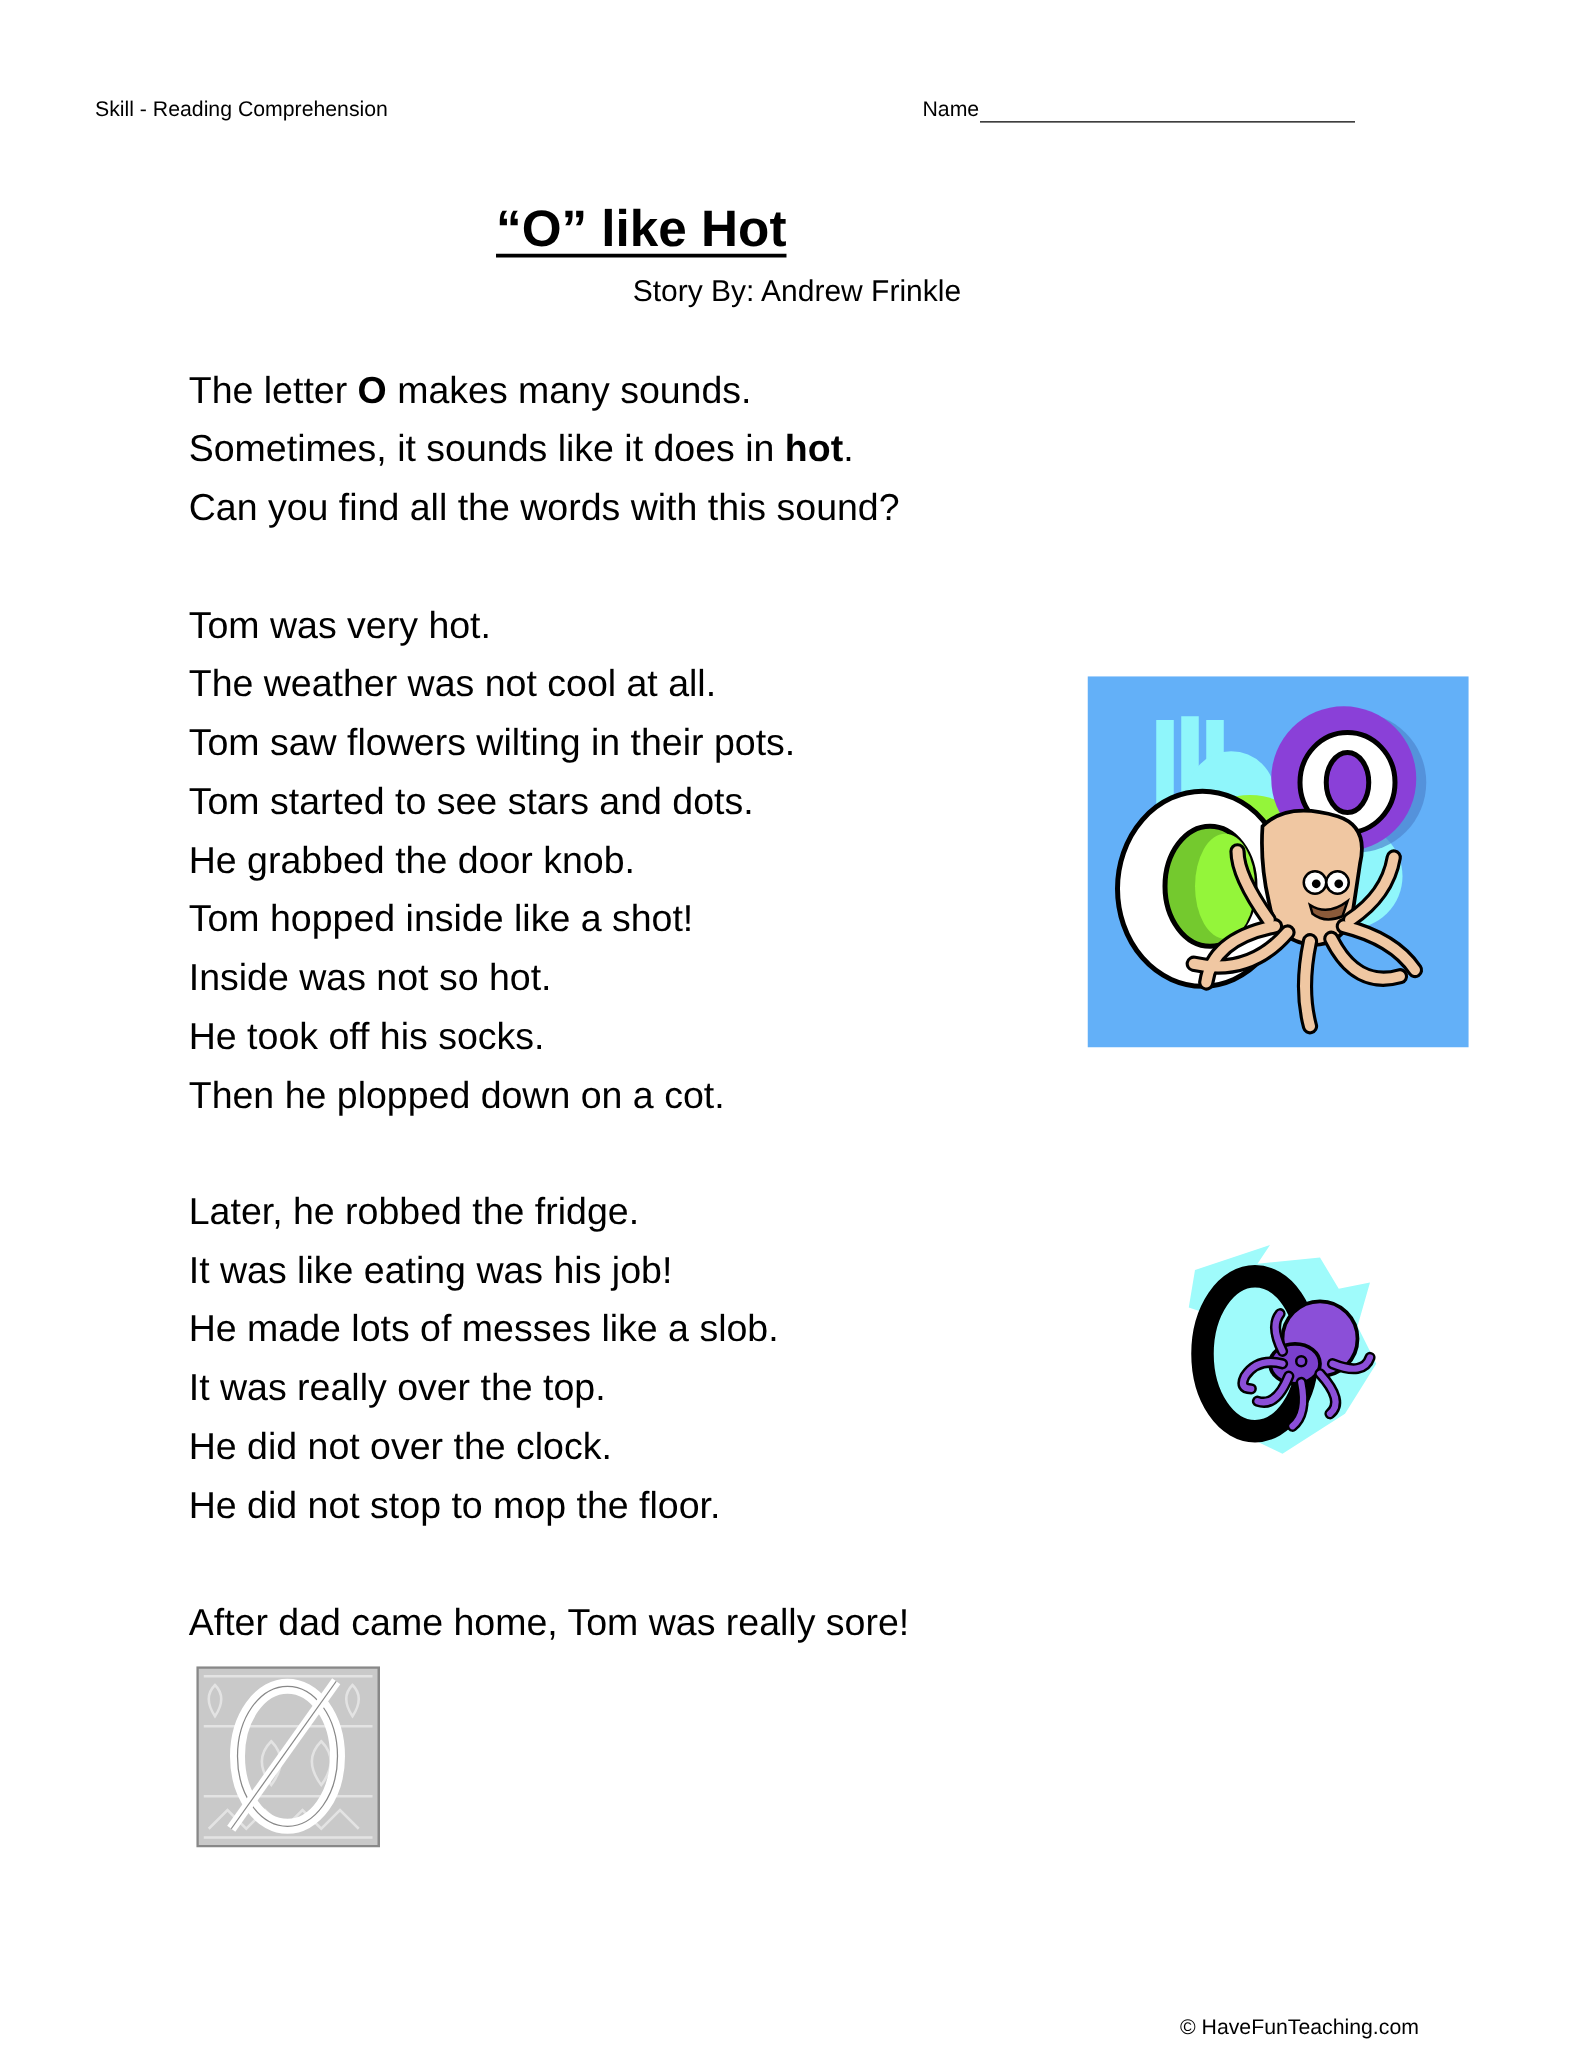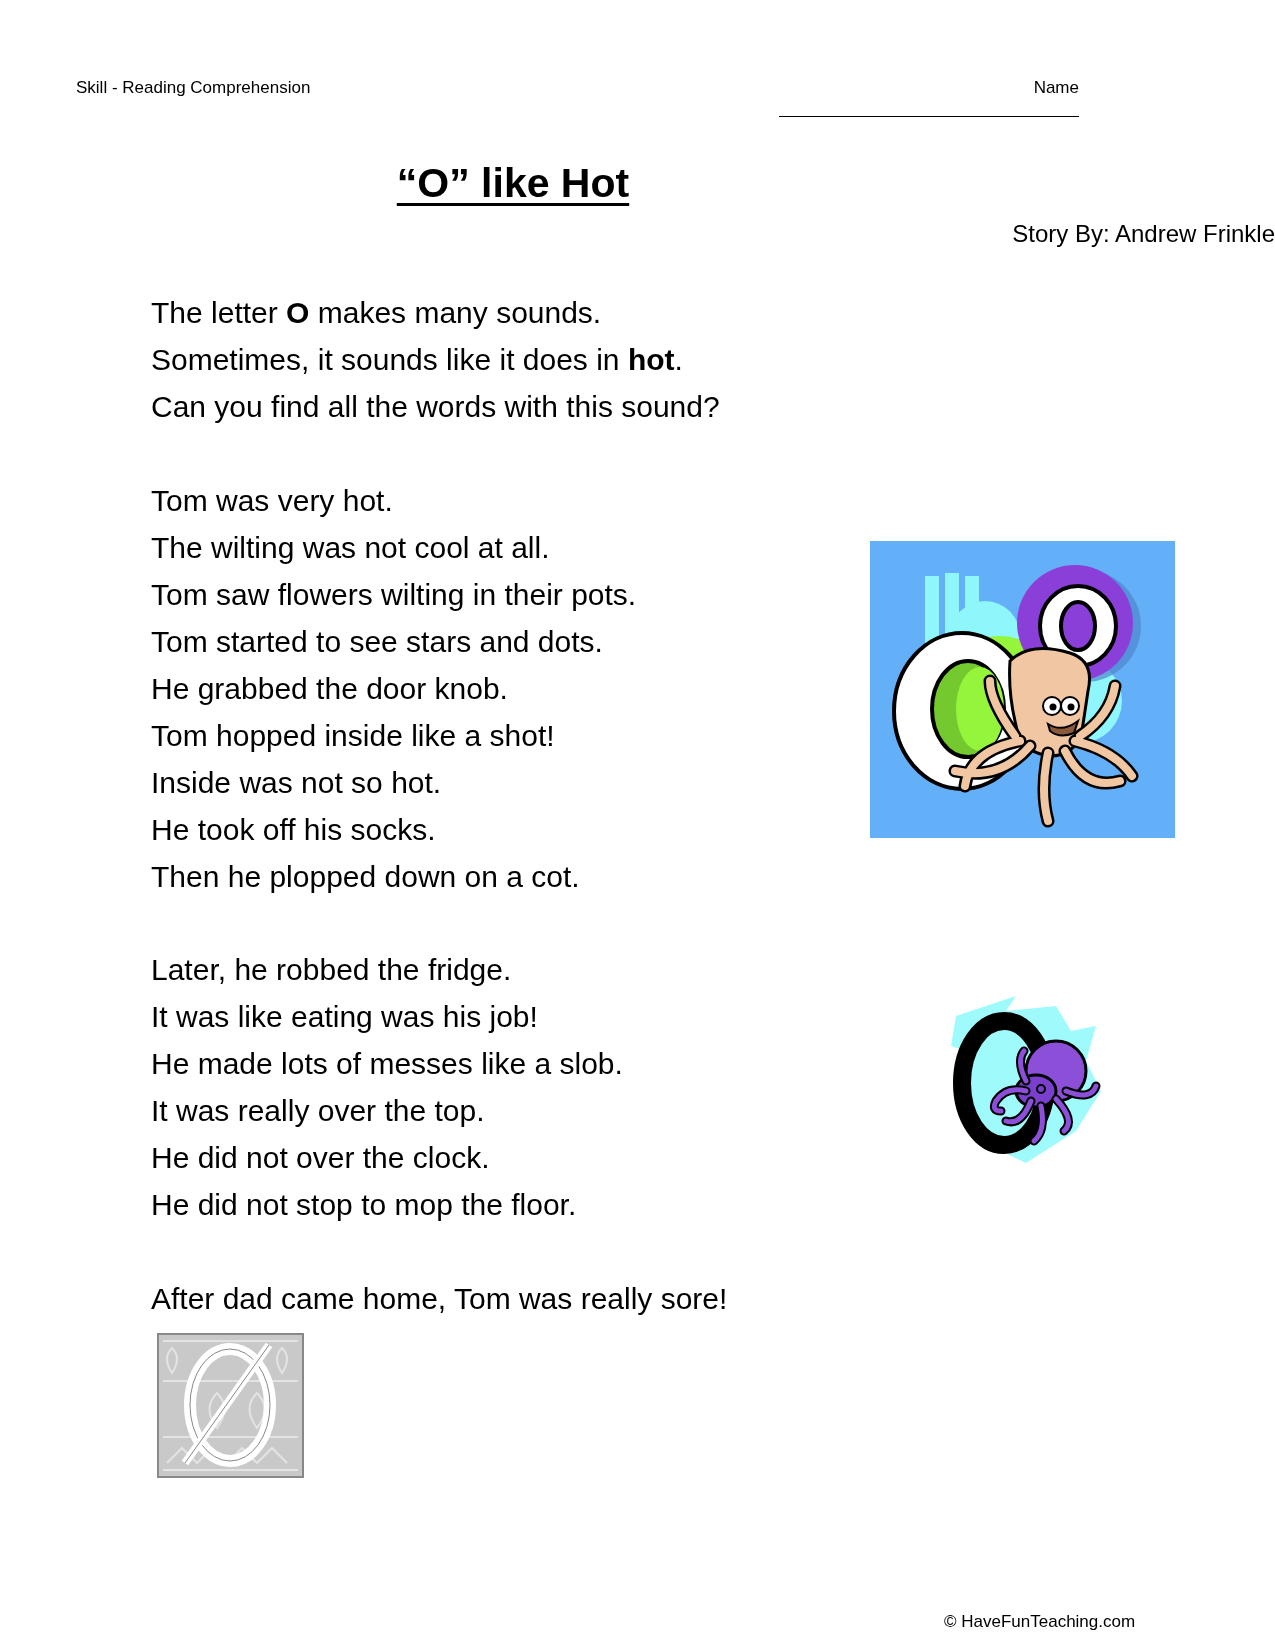--- a/index.html
+++ b/index.html
@@ -1,46 +1,46 @@
 <!DOCTYPE html>
 <html><head>
 <meta charset="utf-8">
 <style>
   html, body { margin: 0; padding: 0; background: #ffffff; }
   body { width: 1275px; height: 1650px; position: relative; overflow: hidden;
          font-family: "Liberation Sans", sans-serif; color: #000; }
   .abs { position: absolute; }
   .hdr { font-size: 17px; top: 78px; }
   #skill { left: 76px; }
-  #name-wrap { left: 778px; display: flex; align-items: flex-end; flex-direction: column; }
+  #name-wrap { left: 738px; display: flex; align-items: flex-end; }
   #name-line { display: inline-block; width: 300px; border-bottom: 1.5px solid #000; height: 18px; margin-left: 1px; }
   #title { left: 0; width: 1026px; top: 160px; text-align: center; }
   #title span { font-size: 41px; font-weight: bold; text-decoration: underline; text-decoration-thickness: 3px; text-underline-offset: 6px; }
-  #author { left: 0; width: 1275px; top: 220px; text-align: right; font-size: 24px; }
+  #author { left: 0; width: 1275px; top: 220px; text-align: center; font-size: 24px; }
   .line { left: 151px; font-size: 30px; white-space: nowrap; height: 32px; line-height: 32px; }
   .pic { position: absolute; }
 </style>
 </head>
 <body>
 
 <div class="abs hdr" id="skill">Skill - Reading Comprehension</div>
 <div class="abs hdr" id="name-wrap">
   <span>Name</span>
   <span id="name-line"></span>
 </div>
 
 <div class="abs" id="title"><span>“O” like Hot</span></div>
 <div class="abs" id="author">Story By: Andrew Frinkle</div>
 
 <div class="abs line" style="top:297px"><span>The letter </span><b>O</b><span> makes many sounds.</span></div>
 <div class="abs line" style="top:344px"><span>Sometimes, it sounds like it does in </span><b>hot</b><span>.</span></div>
 <div class="abs line" style="top:391px"><span>Can you find all the words with this sound?</span></div>
 
 <div class="abs line" style="top:485px">Tom was very hot.</div>
-<div class="abs line" style="top:532px">The wilting was not cool at all.</div>
+<div class="abs line" style="top:532px">The weather was not cool at all.</div>
 <div class="abs line" style="top:579px">Tom saw flowers wilting in their pots.</div>
 <div class="abs line" style="top:626px">Tom started to see stars and dots.</div>
 <div class="abs line" style="top:673px">He grabbed the door knob.</div>
 <div class="abs line" style="top:720px">Tom hopped inside like a shot!</div>
 <div class="abs line" style="top:767px">Inside was not so hot.</div>
 <div class="abs line" style="top:814px">He took off his socks.</div>
 <div class="abs line" style="top:861px">Then he plopped down on a cot.</div>
 
 <div class="abs line" style="top:954px">Later, he robbed the fridge.</div>
 <div class="abs line" style="top:1001px">It was like eating was his job!</div>

